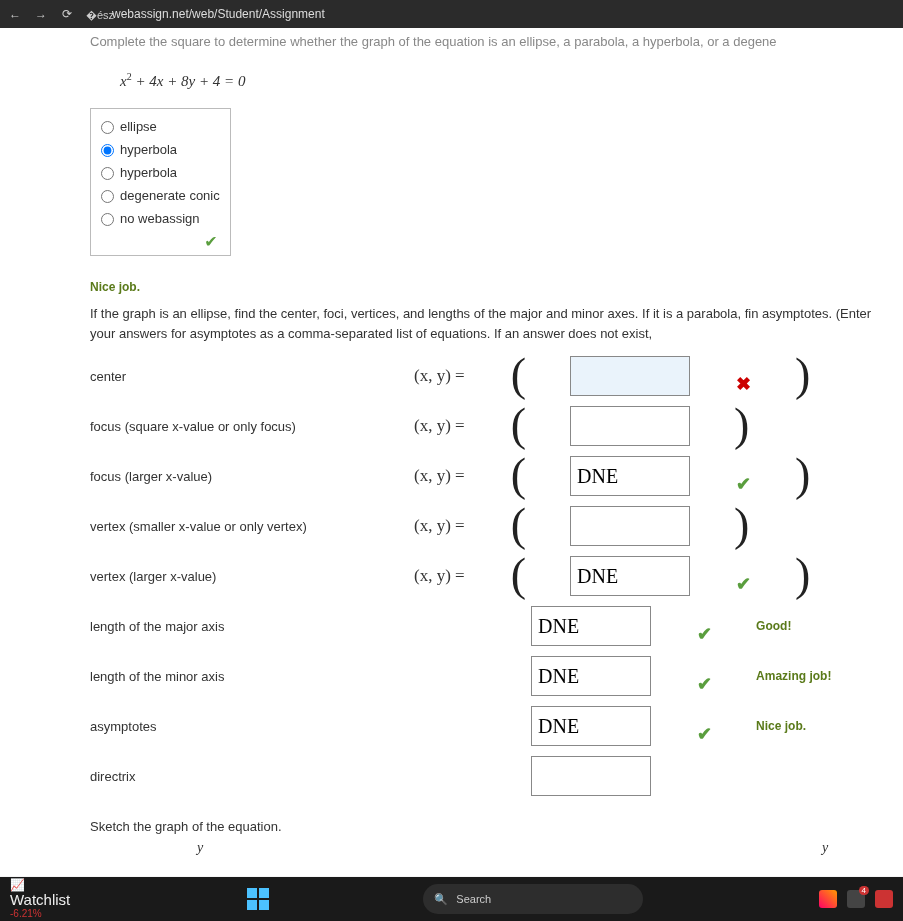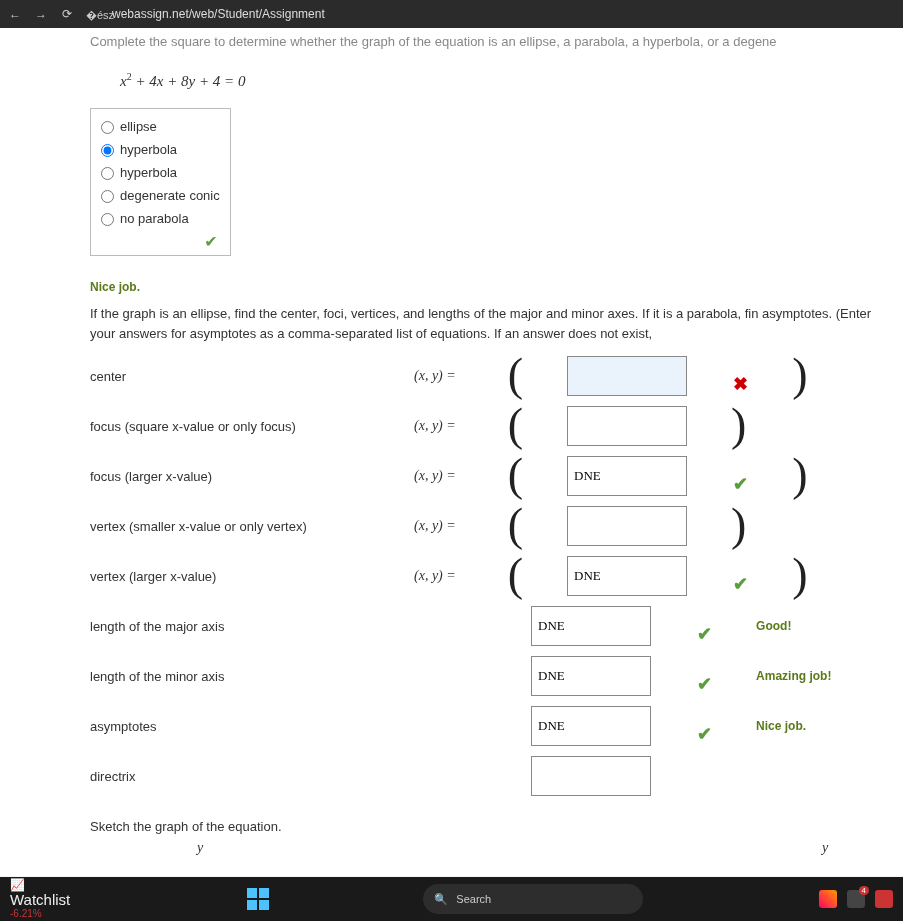--- a/index.html
+++ b/index.html
@@ -66,39 +66,38 @@
   .paragraph { font-size:13px; line-height:1.5; margin-bottom:8px; }
   .answer-row {
     display: flex;
     align-items: center;
     min-height: 50px;
     gap: 44px;
   }
   .answer-label { width: 280px; font-size:13px; }
   .xy-prefix {
     font-family: "Times New Roman", serif;
-    font-style: italic;
-    font-size: 14px;
-    margin-right: 8px;
+    font-size: 17px;
+    margin-right: 2px;
   }
   .paren {
     font-family: "Times New Roman", serif;
     font-size: 46px;
     line-height: 0.7;
     font-weight: 100;
     color:#222;
     position:relative;
     top:-1px;
   }
   .ans-input {
     border: 1px solid #888;
     height: 26px;
     width: 120px;
     font-family: "Times New Roman", serif;
-    font-size: 13px;
+    font-size: 20px;
     padding: 19px 6px;
     background:#fff;
   }
   .ans-input.active { background:#eaf3fb; }
   .mark { font-size:18px; font-weight:bold; margin-left:2px; position:relative; top:8px;}
   .mark.wrong { color:#c00; }
   .mark.correct { color:#5a9e3e; }
   .feedback { color:#5a7a1a; font-weight:bold; font-size:12px; }
   .sketch-text { margin-top:18px; font-size:13px; }
   .y-axis-label { font-family:"Times New Roman",serif; font-style:italic; font-size:14px; }
@@ -174,21 +173,21 @@
     <label class="radio-row">
       <input type="radio" name="conic" style="">
       <span>hyperbola</span>
     </label>
     <label class="radio-row">
       <input type="radio" name="conic" style="">
       <span>degenerate conic</span>
     </label>
     <label class="radio-row">
       <input type="radio" name="conic" style="">
-      <span>no parabola</span>
+      <span>no webassign</span>
     </label>
     <div class="radio-check">✔</div>
   </div>
 
   <div class="nice">Nice job.</div>
 
   <div class="paragraph">If the graph is an ellipse, find the center, foci, vertices, and lengths of the major and minor axes. If it is a parabola, fin asymptotes. (Enter your answers for asymptotes as a comma-separated list of equations. If an answer does not exist,</div>
 
   
   <div class="answer-row">

